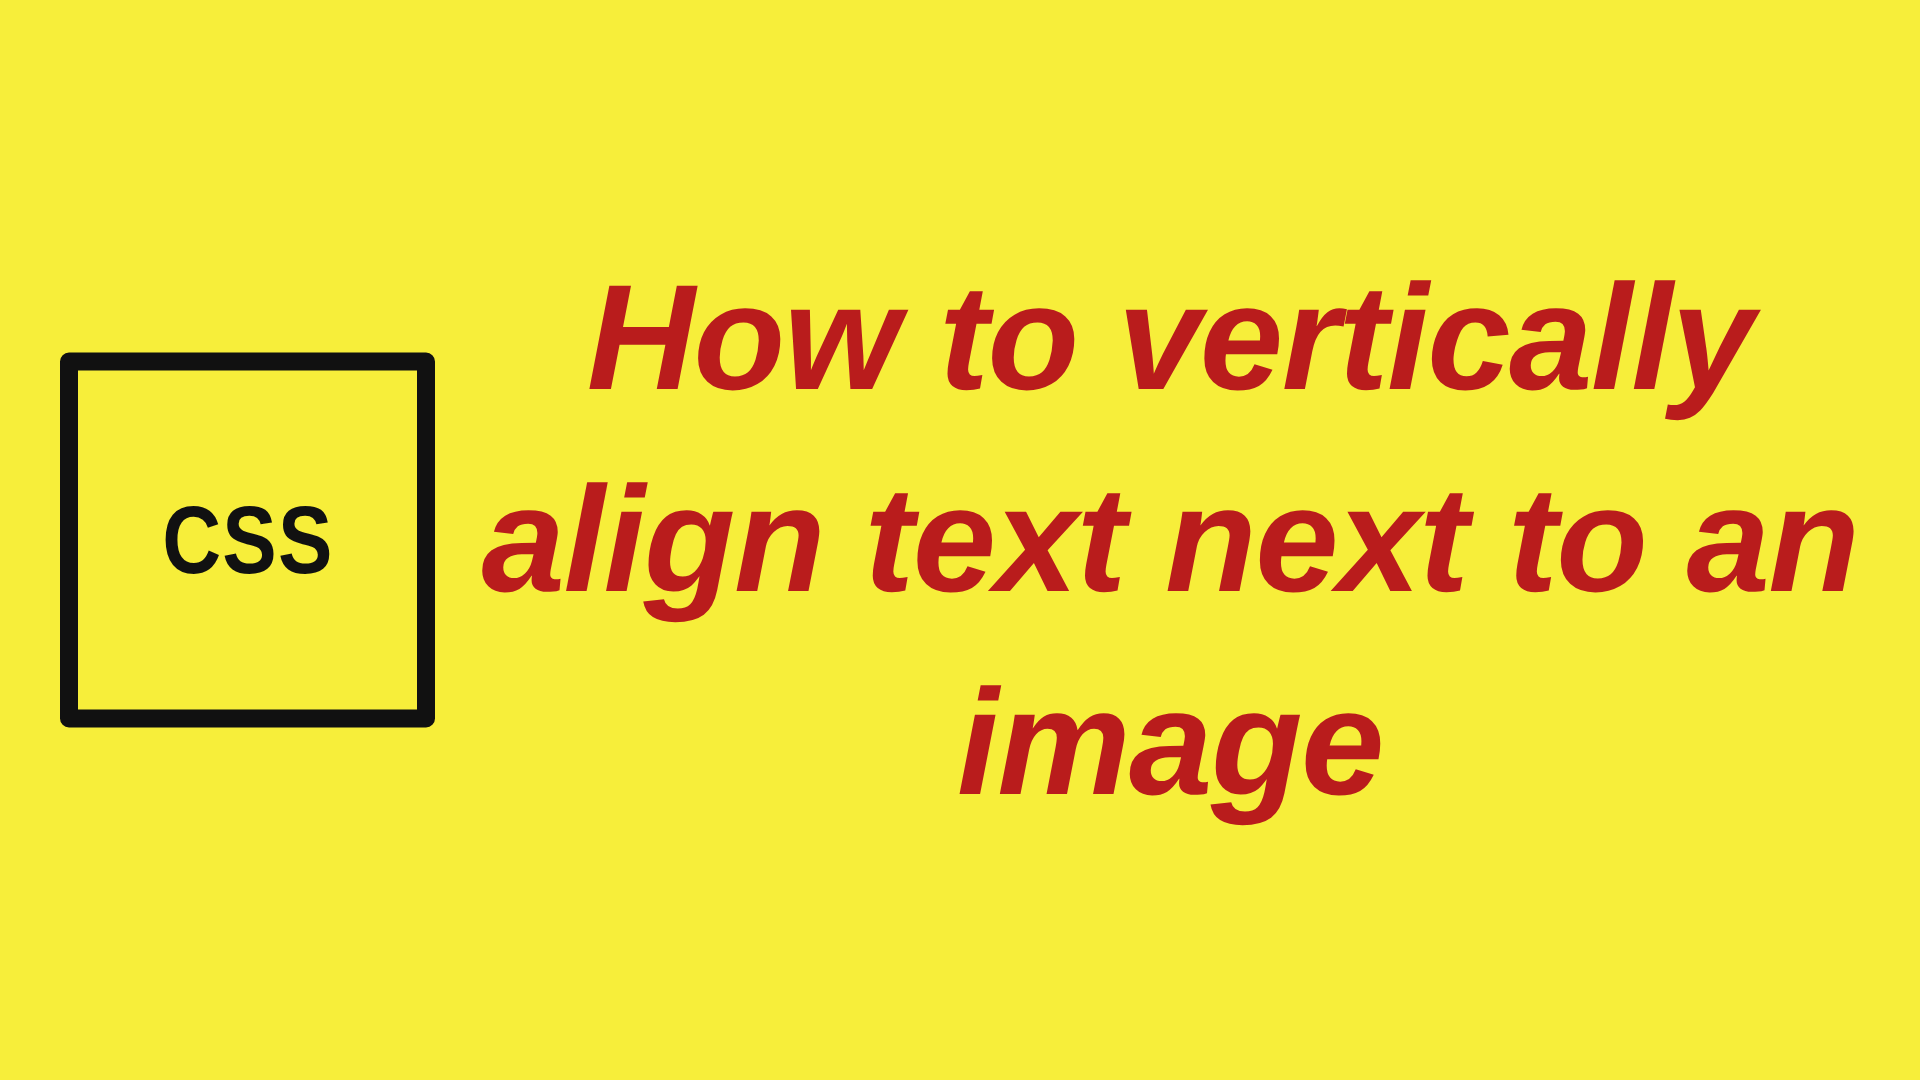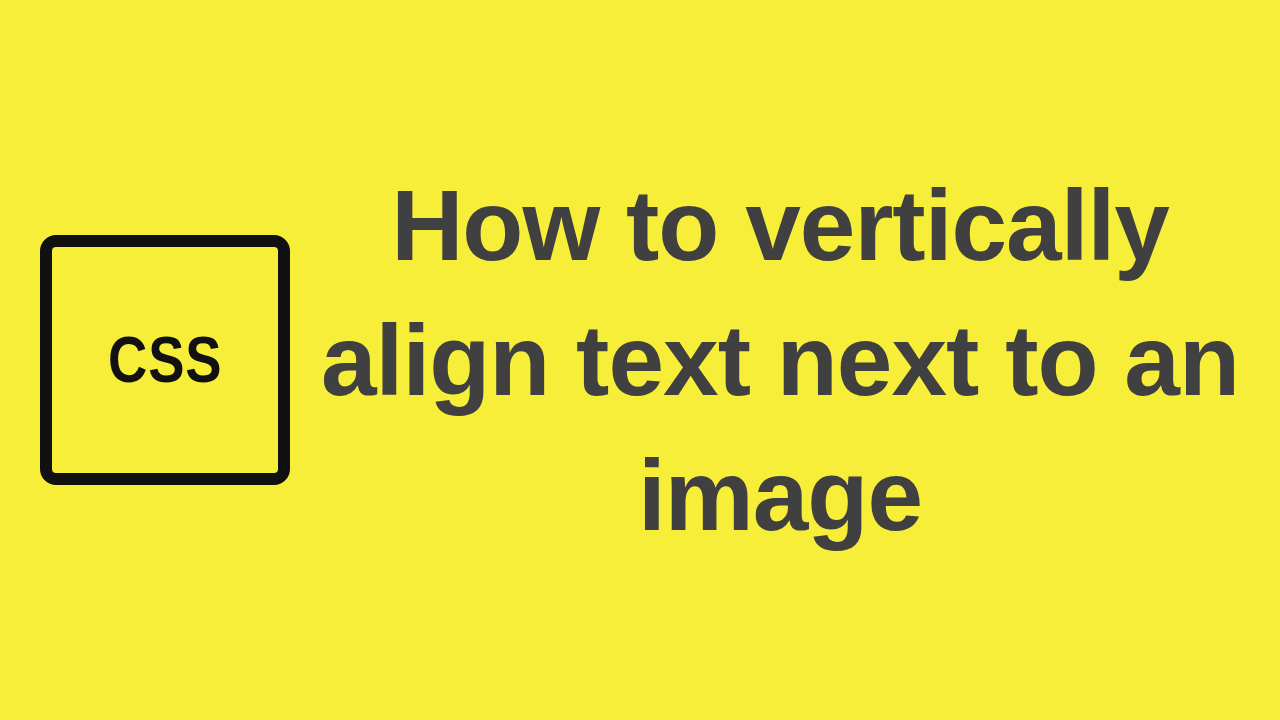--- a/index.html
+++ b/index.html
@@ -20,21 +20,21 @@
     .left-section {
       flex-shrink: 0;
       display: flex;
       align-items: center;
       margin-right: 30px;
     }
     .css-box {
       width: 250px;
       height: 250px;
       border: 12px solid #111111;
-      border-radius: 16px;
+      border-radius: 6px;
       display: flex;
       align-items: center;
       justify-content: center;
     }
     .css-label {
       font-size: 64px;
       font-weight: 700;
       color: #111111;
       letter-spacing: 1px;
       font-family: 'Arial Black', 'Helvetica', sans-serif;
@@ -42,24 +42,25 @@
     }
     .right-section {
       flex: 1;
       display: flex;
       align-items: center;
       justify-content: center;
     }
     .heading {
       font-size: 100px;
       font-weight: 600;
-      color: #404040;
+      color: #b91c1c;
       text-align: center;
       line-height: 1.35;
       letter-spacing: -1px;
+      font-style: italic;
     }
   </style>
 </head>
 <body>
 
 <div class="left-section">
   <div class="css-box">
     <span class="css-label">CSS</span>
   </div>
 </div>

